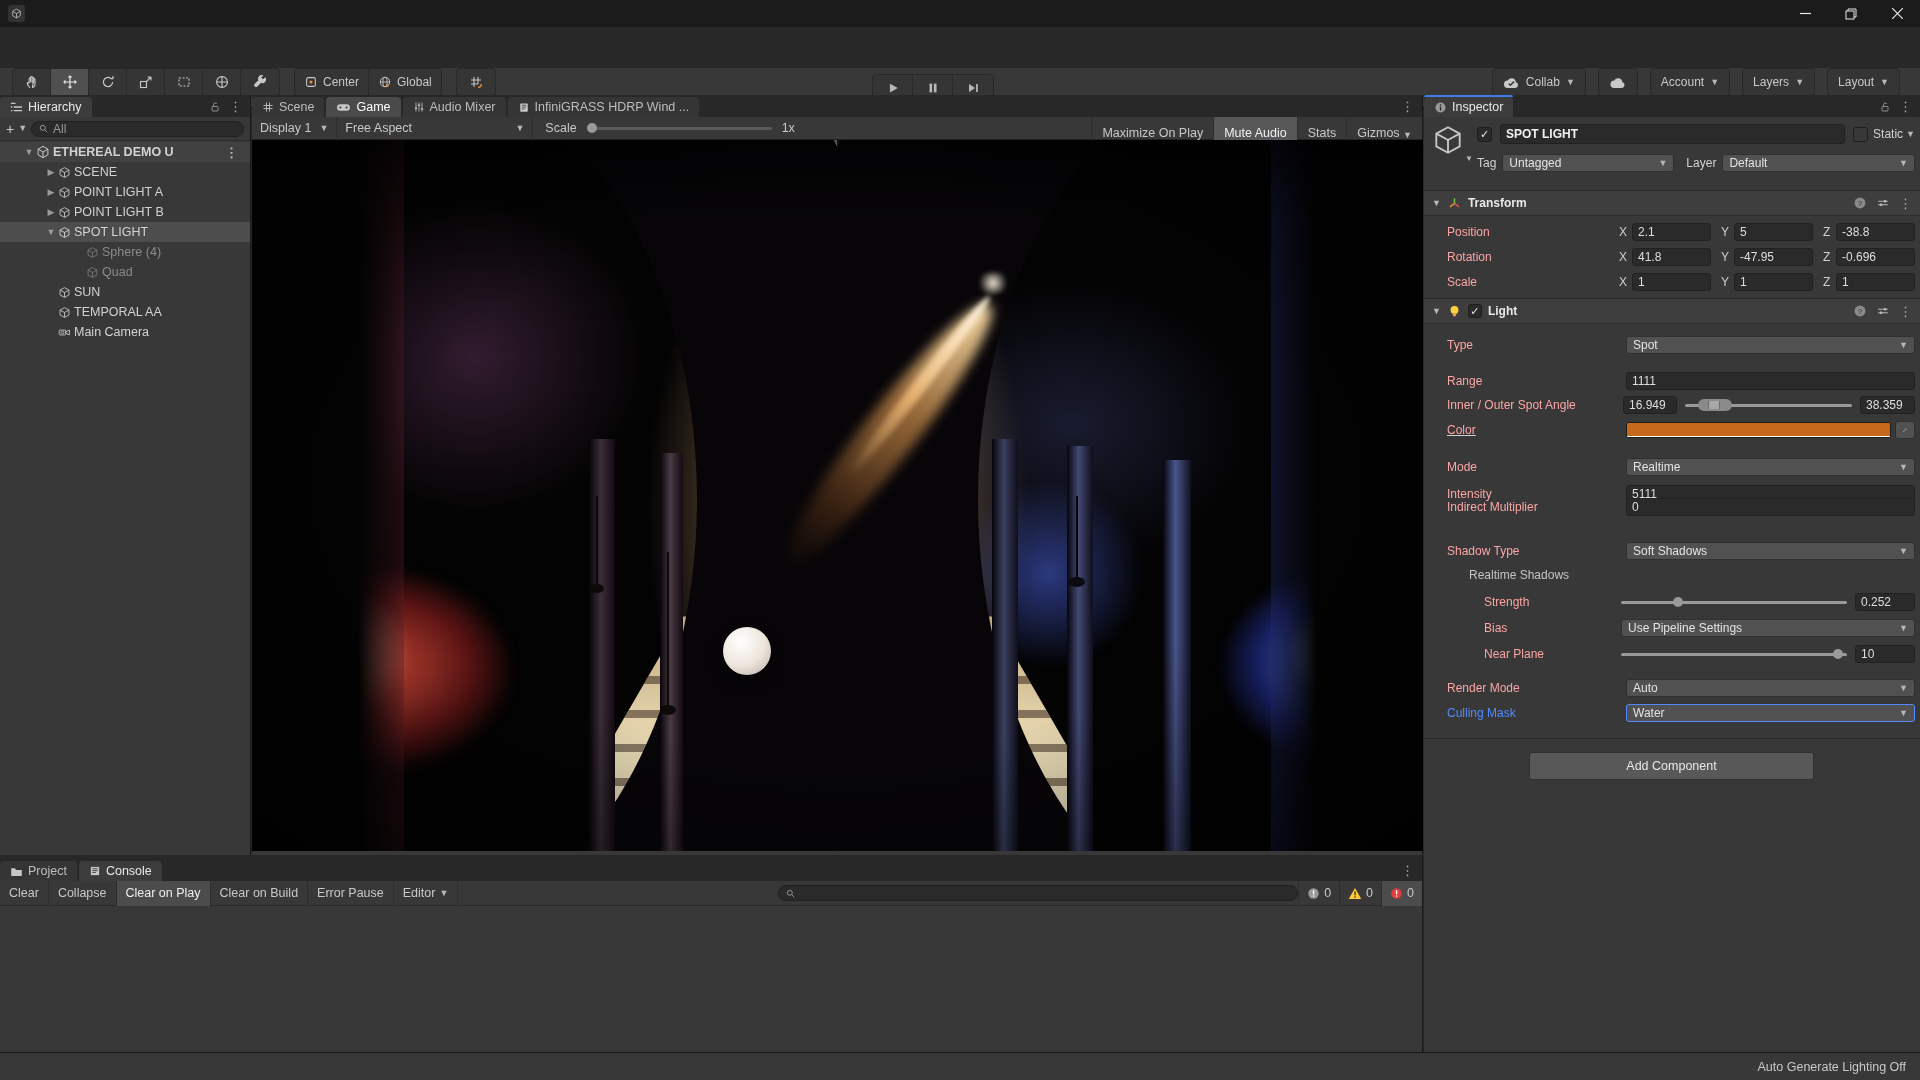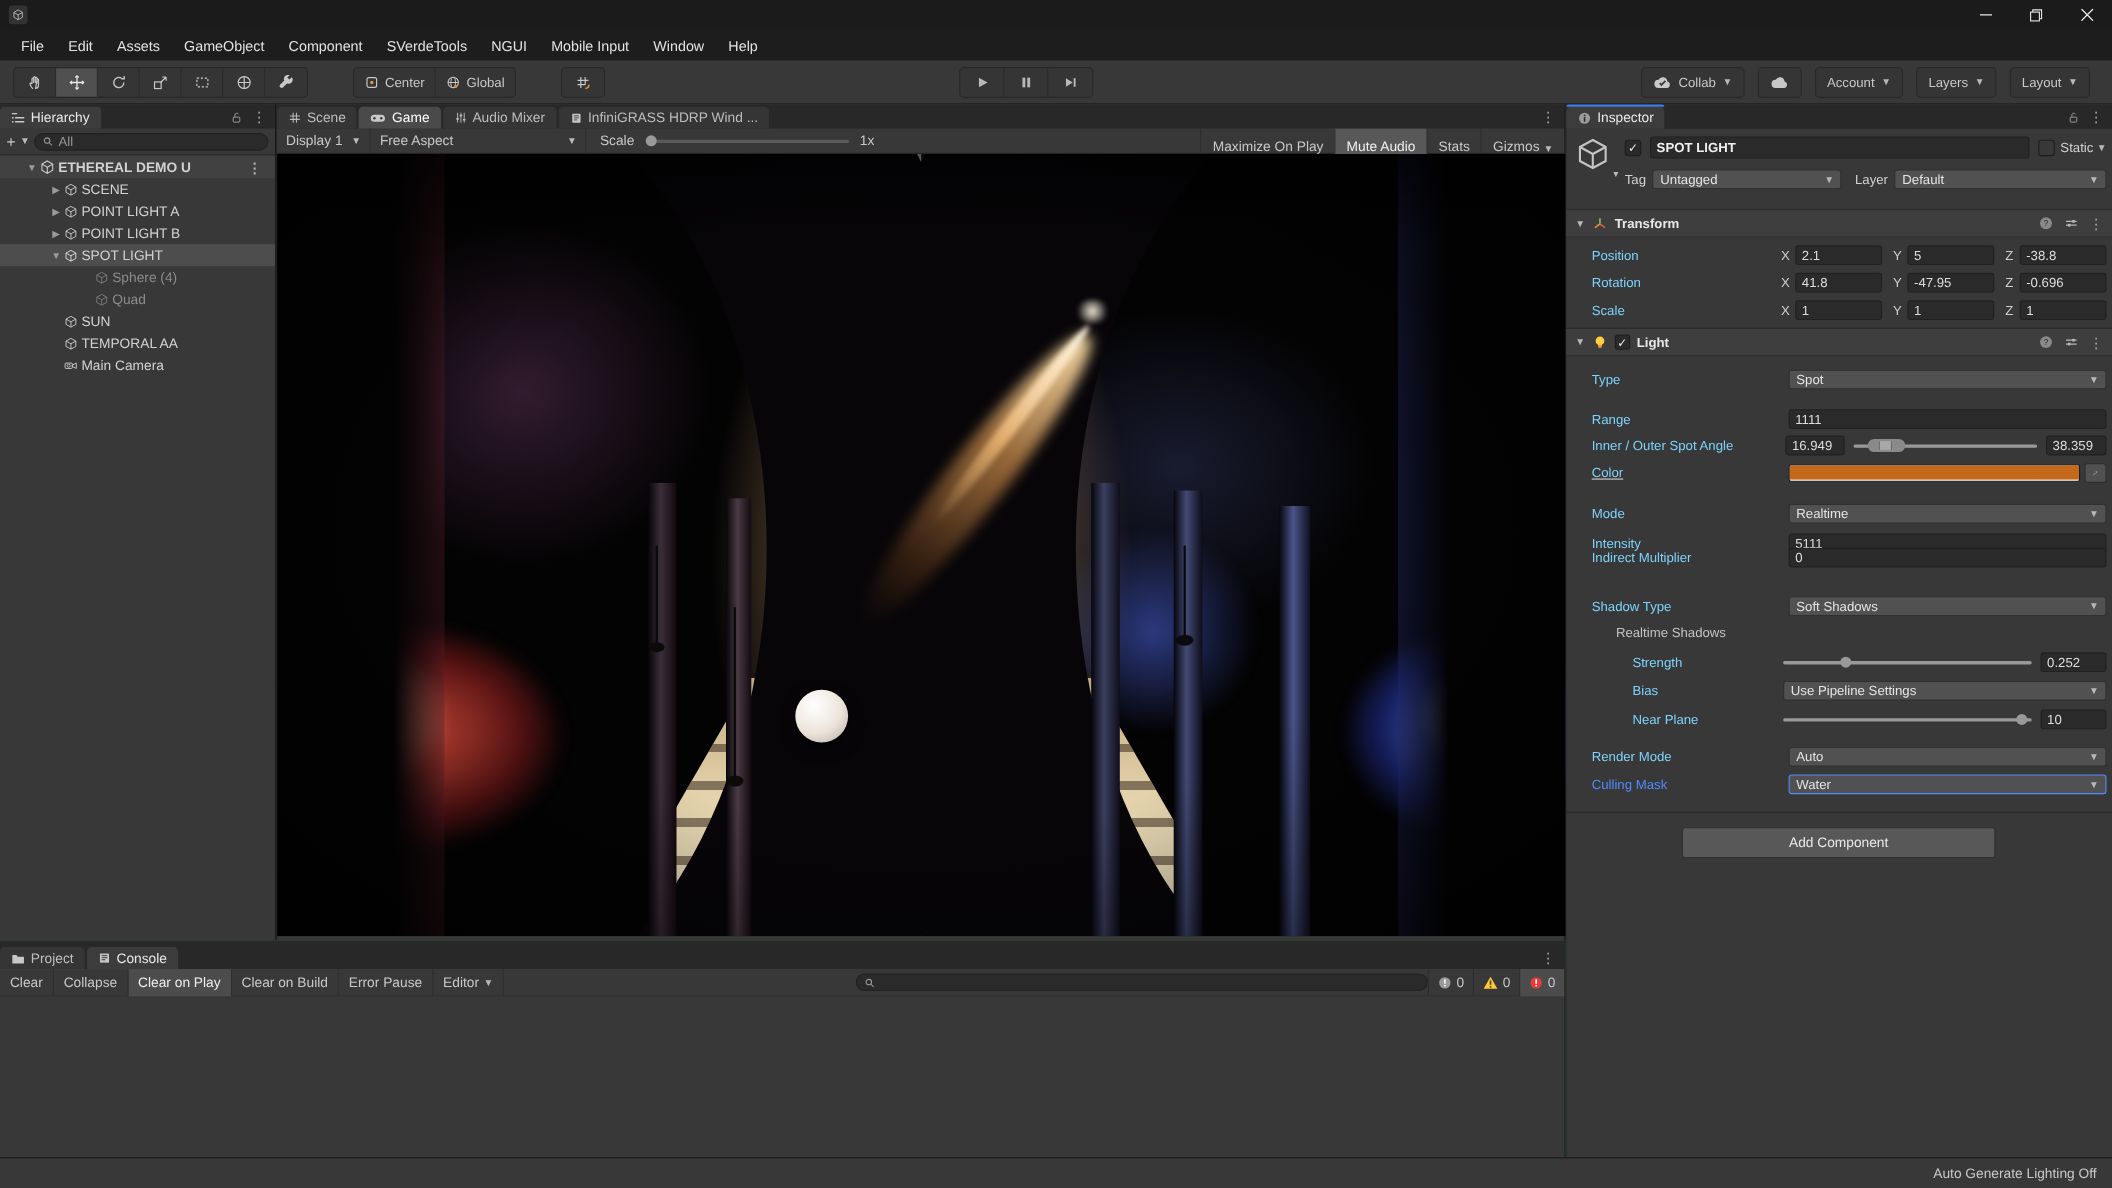--- a/index.html
+++ b/index.html
@@ -12,22 +12,22 @@
     display:flex; align-items:center; color:#f0f0f0; font-size:13px; }
   .appicon { width:17px; height:17px; margin:0 9px 0 8px; background:#333; border-radius:3px;
     display:flex; align-items:center; justify-content:center; }
   .wincontrols { position:absolute; right:0; top:0; height:27px; display:flex; }
   .winbtn { width:46px; height:27px; display:flex; align-items:center; justify-content:center; }
   .menubar { position:absolute; left:0; top:27px; width:100%; height:28px; background:#1d1d1d;
     display:flex; align-items:center; padding-left:8px; font-size:13px; color:#e2e2e2; }
   .menuitem { padding:5px 11px; border-radius:2px; }
 
   
-  .toolbar { position:absolute; left:0; top:55px; width:100%; height:40px; background:#383838;
-    border-bottom:1px solid #191919; display:flex; align-items:center;gap:27px; }
+  .toolbar { position:absolute; left:0; top:68px; width:100%; height:40px; background:#383838;
+    border-bottom:1px solid #191919; display:flex; align-items:flex-start; }
   .tgroup { display:flex; background:#353535; border:1px solid #282828; border-radius:4px; overflow:hidden; height:28px; }
   .tbtn { width:38px; height:26px; display:flex; align-items:center; justify-content:center; border-right:1px solid #2b2b2b; }
   .tbtn:last-child { border-right:none; }
   .tbtn.active { background:#505050; }
   .txtbtn { display:flex; align-items:center; gap:5px; padding:0 9px; height:26px; border-right:1px solid #2b2b2b; color:#c8c8c8; }
   .txtbtn:last-child { border-right:none; }
   .ddbtn { display:flex; align-items:center; gap:6px; background:#353535; border:1px solid #282828;
     border-radius:4px; height:28px; padding:0 10px; color:#c8c8c8; }
   .caret { font-size:9px; color:#b8b8b8; line-height:1; }
 
@@ -67,21 +67,21 @@
   .slider { position:relative; height:3px; background:#5a5a5a; border-radius:2px; }
   .sknob { position:absolute; top:50%; width:10px; height:10px; border-radius:50%; background:#999; transform:translate(-50%,-50%); }
 
   
   #viewport { position:absolute; left:0; top:45px; width:1171px; height:711px; background:#030303; overflow:hidden; }
   #viewport > div { position:absolute; }
 
   
   #inspector { position:absolute; left:1424px; top:95px; width:496px; height:957px; background:#383838; }
   .irow { position:absolute; left:23px; right:5px; height:20px; display:flex; align-items:center; }
-  .plabel { width:179px; flex:none; color:#7dd3fc; }
+  .plabel { width:179px; flex:none; color:#fca5a5; }
   .fld { background:#2a2a2a; border:1px solid #212121; border-radius:3px; height:18px;
     display:flex; align-items:center; padding:0 5px; color:#dedede; }
   .dd { background:#515151; border:1px solid #303030; border-radius:3px; height:18px; flex:1;
     display:flex; align-items:center; padding:0 6px; color:#e4e4e4; }
   .dd .caret { margin-left:auto; }
   .comphdr { position:absolute; left:0; right:0; height:26px; background:#3e3e3e;
     border-top:1px solid #2a2a2a; border-bottom:1px solid #2d2d2d; display:flex; align-items:center; gap:6px; padding:0 8px; }
   .comphdr .title { font-weight:bold; color:#e8e8e8; }
   .hdricons { margin-left:auto; display:flex; align-items:center; gap:9px; color:#b8b8b8; }
   .cb { width:15px; height:15px; background:#2a2a2a; border:1px solid #1d1d1d; border-radius:3px;
@@ -134,32 +134,20 @@
           </svg>
         </div>
       <div class="winbtn">
           <svg width="11" height="11" viewBox="0 0 11 11">
             <path d="M0 0l11 11M11 0L0 11" stroke="#e8e8e8" stroke-width="1.2"></path>
           </svg>
         </div>
     </div>
   </div>
 
-  <div class="menubar">
-    <span class="menuitem">File</span>
-    <span class="menuitem">Edit</span>
-    <span class="menuitem">Assets</span>
-    <span class="menuitem">GameObject</span>
-    <span class="menuitem">Component</span>
-    <span class="menuitem">SVerdeTools</span>
-    <span class="menuitem">NGUI</span>
-    <span class="menuitem">Mobile Input</span>
-    <span class="menuitem">Window</span>
-    <span class="menuitem">Help</span>
-  </div>
 
   <div class="toolbar">
     <div class="tgroup" style="margin-left:12px">
       <div class="tbtn">
         <svg width="16" height="16" viewBox="0 0 16 16">
             <path d="M5.6 13.4C4.3 12 3.3 10.6 3.3 9.4c0-1 1.4-1 1.8 0V4.8c0-1.1 1.5-1.1 1.5 0V8m0-4.6c0-1.1 1.5-1.1 1.5 0V8m0-3.8c0-1.1 1.5-1.1 1.5 0V8.6m0-3c0-1 1.4-1 1.4 0v4.5c0 2-1 3.3-2.6 3.3z" stroke="#c8c8c8" stroke-width="1.1" fill="none" stroke-linecap="round"></path>
           </svg>
       </div>
       <div class="tbtn active">
         <svg width="16" height="16" viewBox="0 0 16 16">

